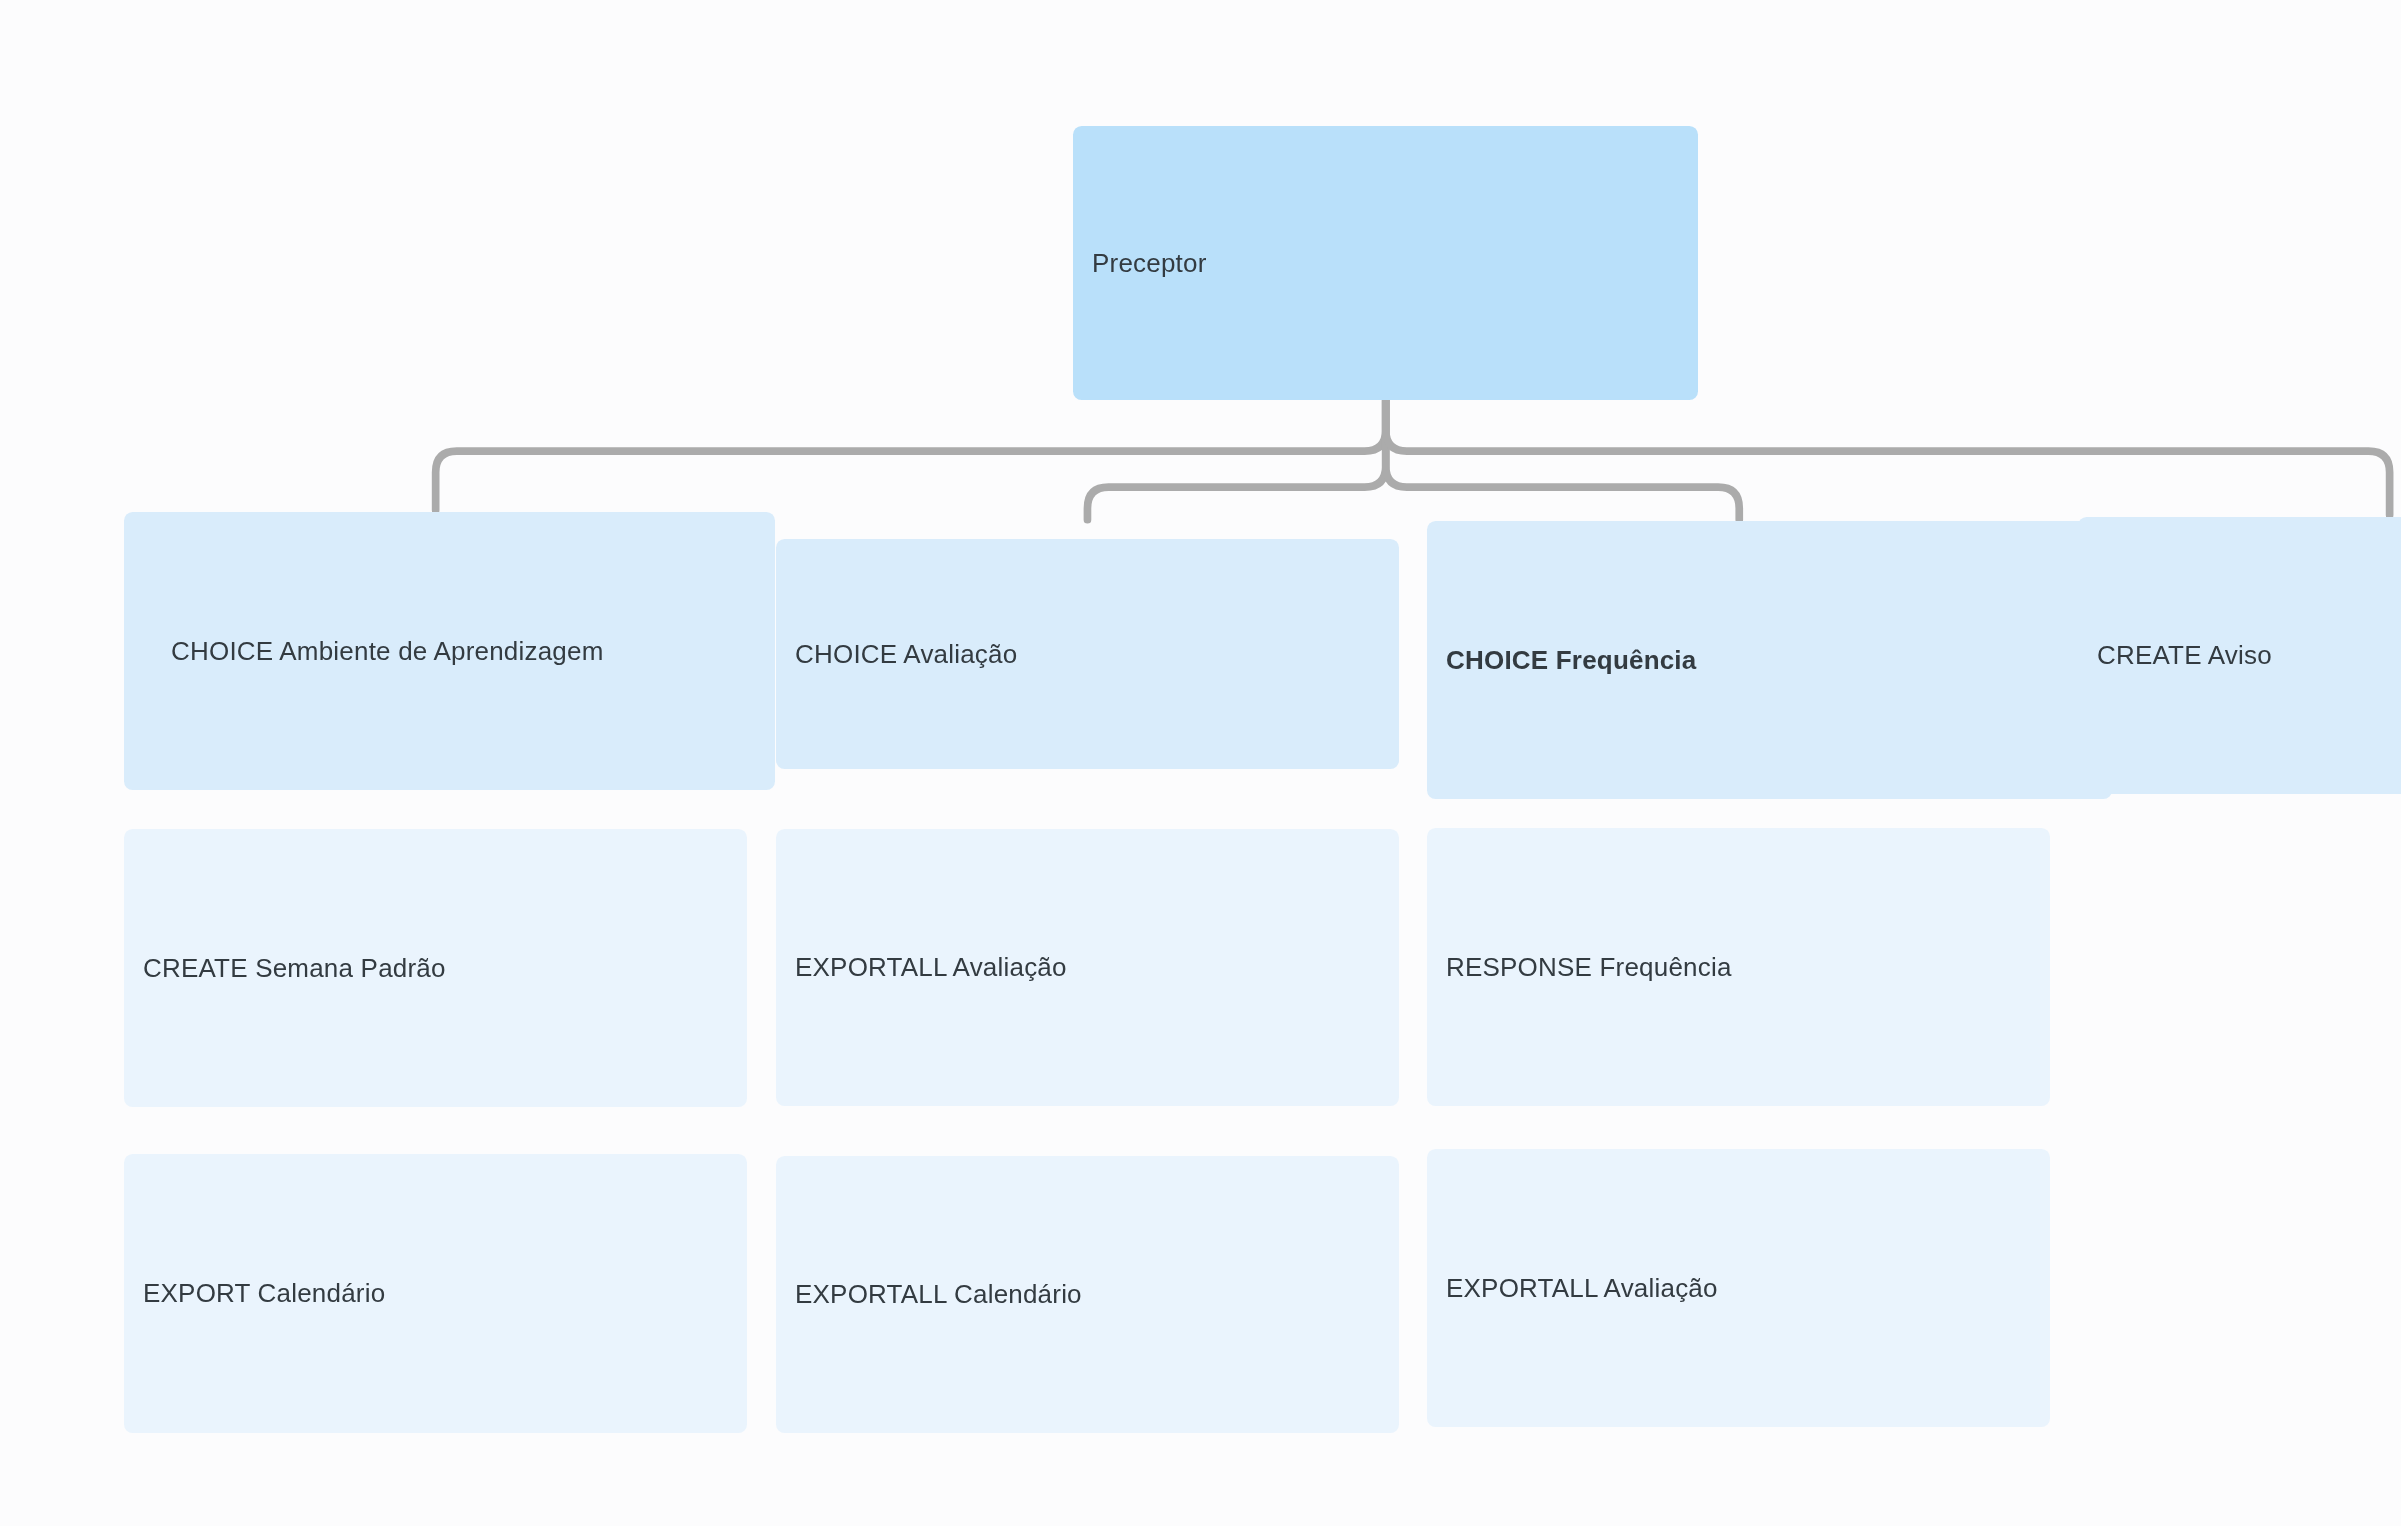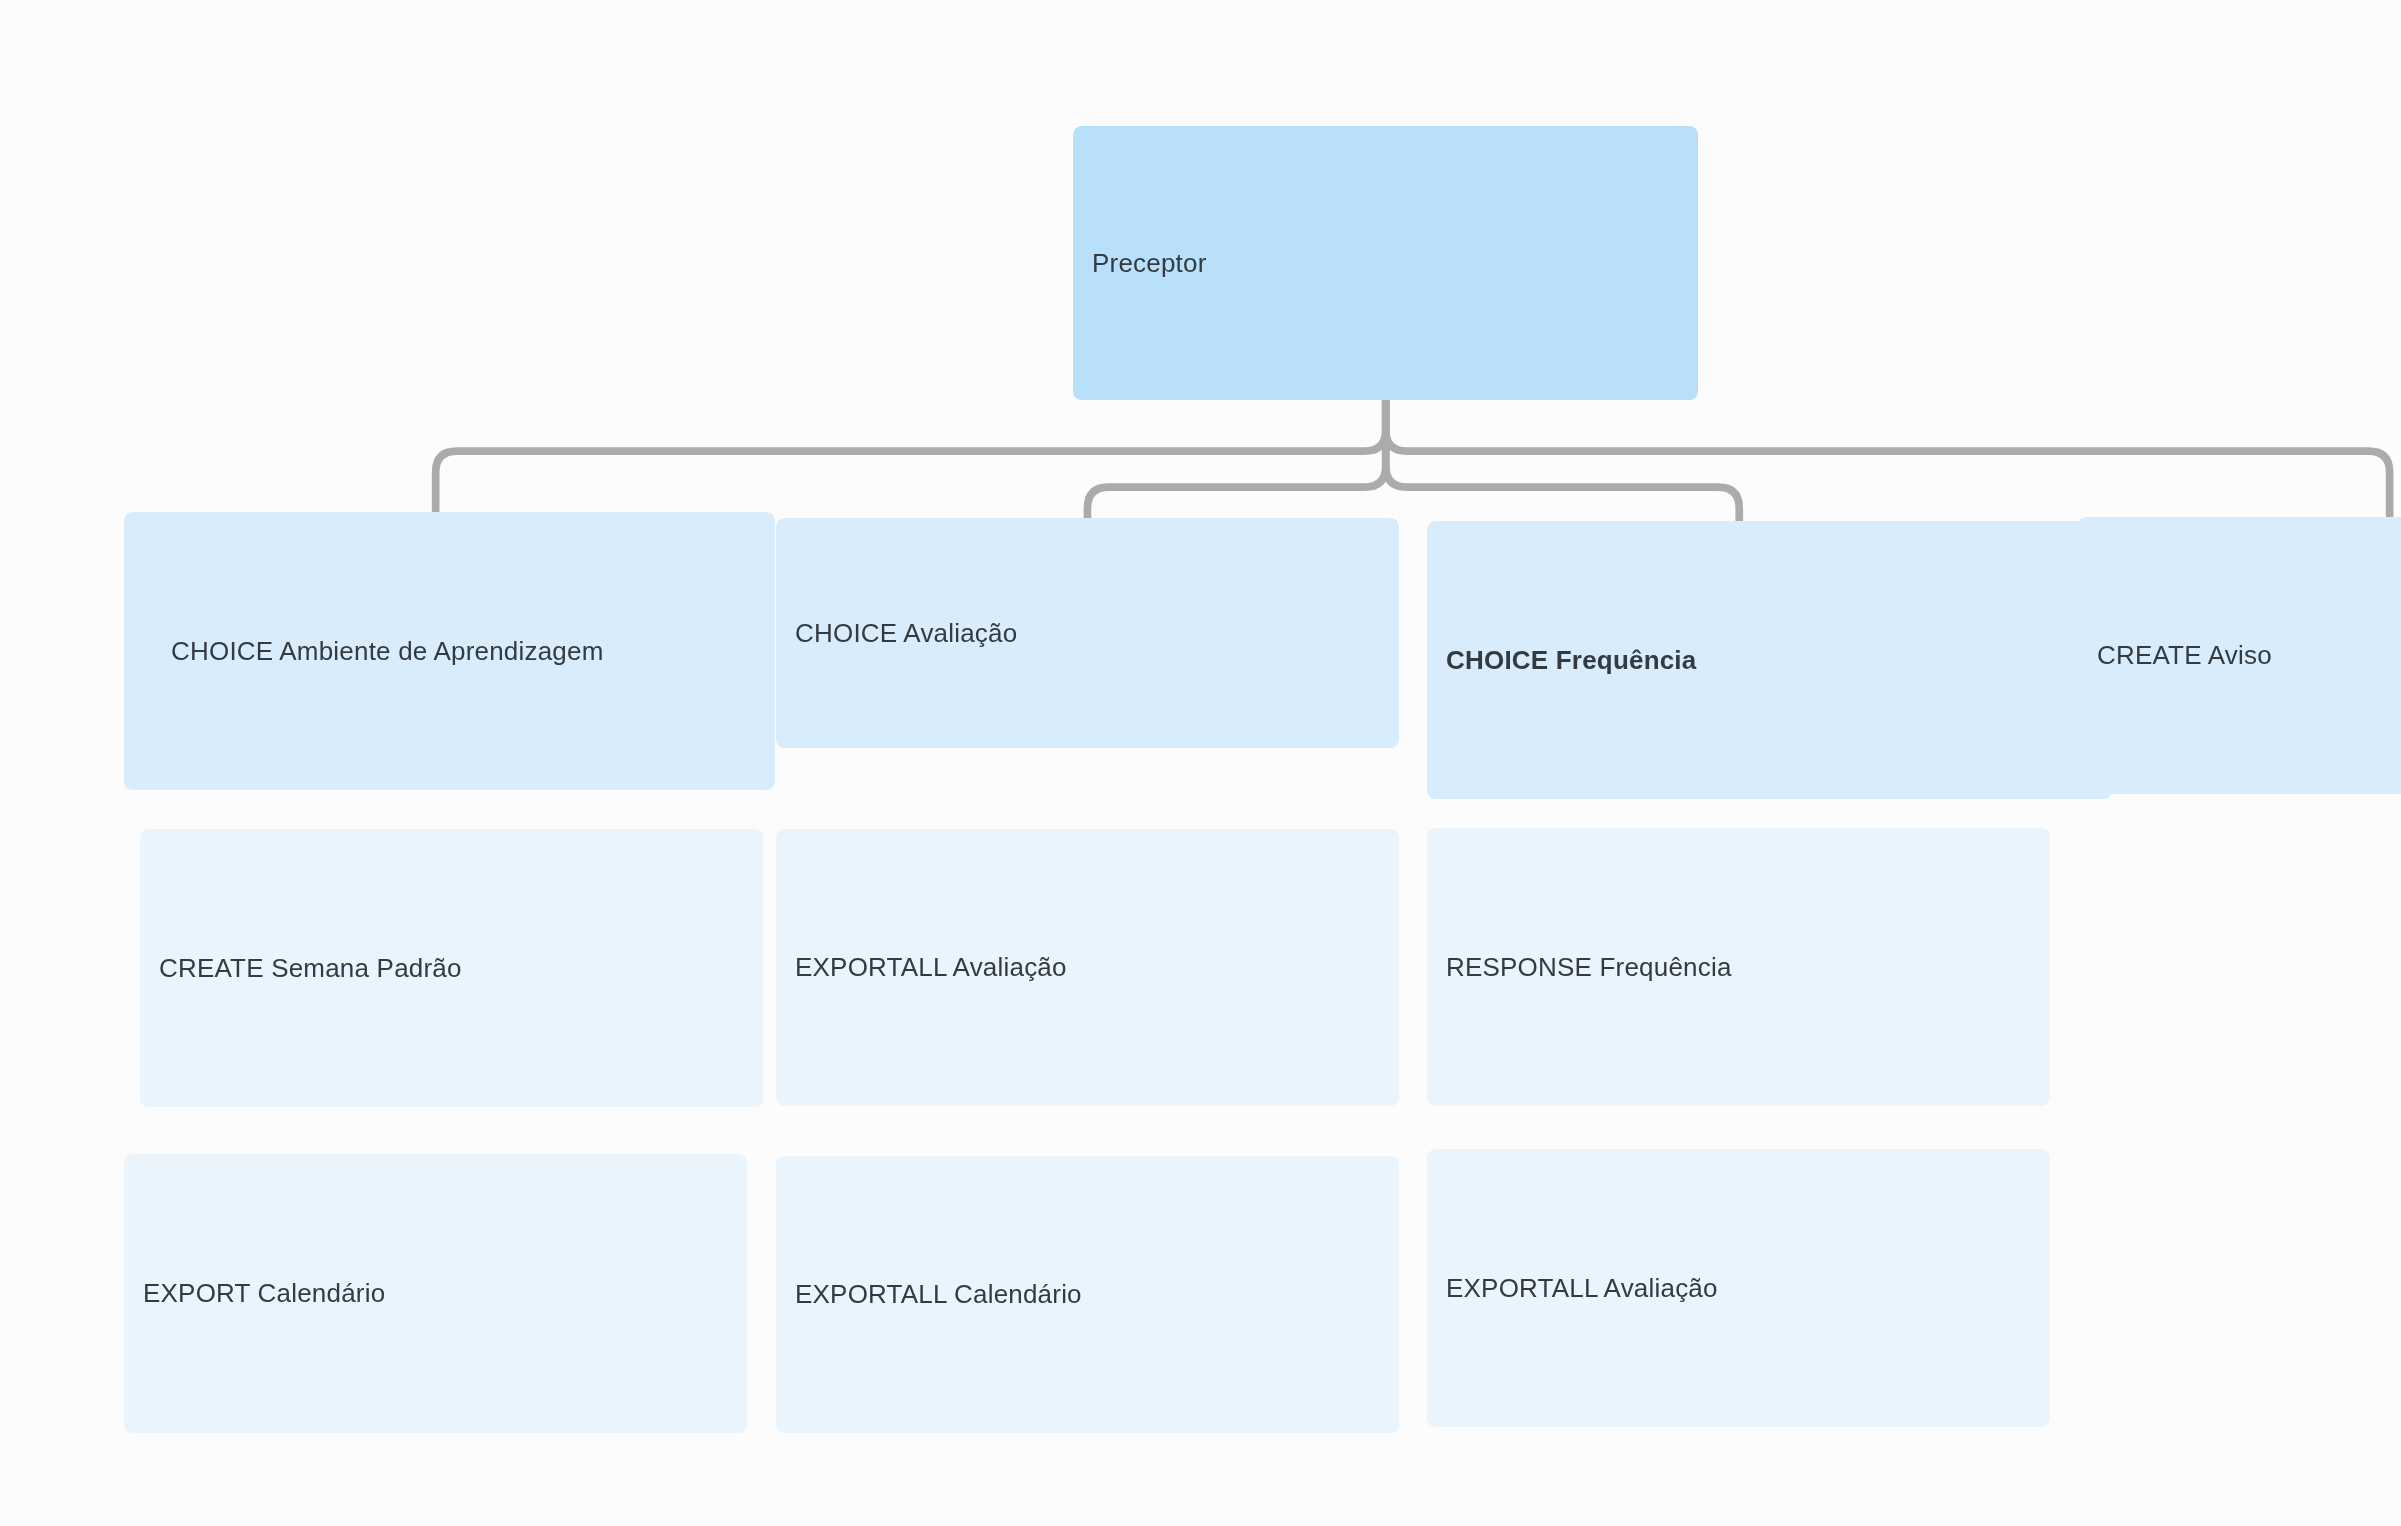--- a/index.html
+++ b/index.html
@@ -50,25 +50,25 @@
     white-space: nowrap;
   }
   .node.root   { background: var(--color-root_fill,   #b9e0fa); }
   .node.level1 { background: var(--color-level1_fill, #d9ecfb); }
   .node.level2 { background: var(--color-level2_fill, #eaf4fd); }
 
   
   .pos-root { left: 1073px; top: 126px;  width: 625px; height: 274px; }
 
   .pos-r1c1 { left: 124px;  top: 512px; width: 623px; height: 278px; padding-left: 28px; }
-  .pos-r1c2 { left: 776px; top: 518px; width: 623px; height: 230px; }
+  .pos-r1c2 { left: 776px; top: 539px; width: 623px; height: 230px; }
   .pos-r1c3 { left: 1427px; top: 521px; width: 685px; height: 278px; font-weight: bold; }
   .pos-r1c4 { left: 2078px; top: 517px; width: 622px; height: 277px; }
 
-  .pos-r2c1 { left: 140px;  top: 829px; width: 623px; height: 278px; }
+  .pos-r2c1 { left: 124px;  top: 829px; width: 623px; height: 278px; }
   .pos-r2c2 { left: 776px; top: 829px; width: 623px; height: 277px; }
   .pos-r2c3 { left: 1427px; top: 828px; width: 623px; height: 278px; }
 
   .pos-r3c1 { left: 124px;  top: 1154px; width: 623px; height: 279px; }
   .pos-r3c2 { left: 776px; top: 1156px; width: 623px; height: 277px; }
   .pos-r3c3 { left: 1427px; top: 1149px; width: 623px; height: 278px; }
 </style>
 </head>
 <body>
 

